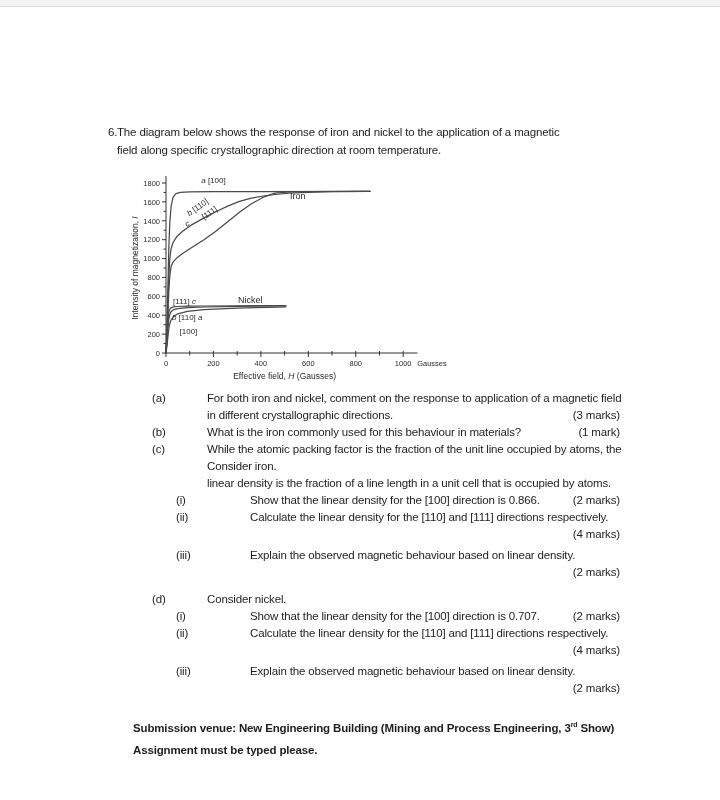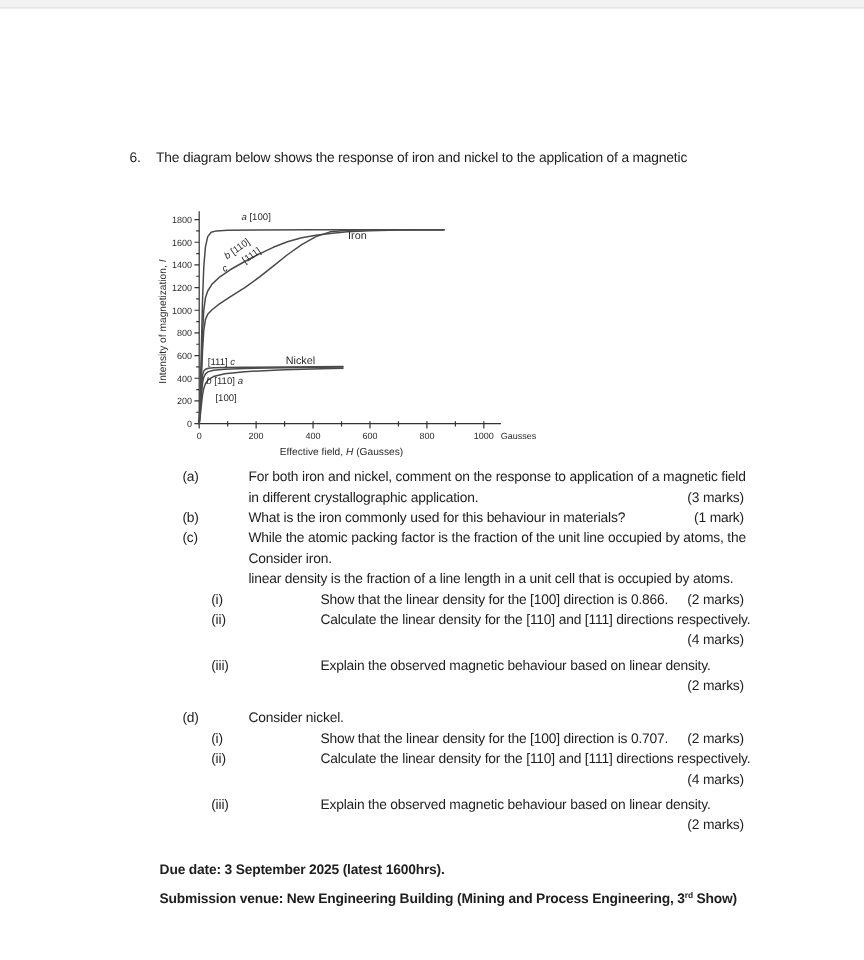--- a/index.html
+++ b/index.html
@@ -14,52 +14,53 @@
   .top-strip{
     position:absolute;left:0;top:0;width:720px;height:6px;
     background:#f3f3f3;border-bottom:1px solid #e2e2e2;
   }
   
   .question{
     position:absolute;left:108px;top:123px;width:540px;
     font-size:11.5px;line-height:18px;letter-spacing:-0.15px;
   }
   .qnum{position:absolute;left:0;top:0;}
-  .qtext{margin-left:22px;}
+  .qtext{margin-left:9px;}
   .qline{white-space:nowrap;}
   
   #chart-svg{position:absolute;left:126px;top:168px;}
   
   #parts{
     position:absolute;left:152px;top:390px;width:486px;
     font-size:11.5px;letter-spacing:-0.15px;
   }
   .prow{position:relative;line-height:17px;min-height:17px;}
   .prow .lbl{position:absolute;left:0;top:0;}
   .prow.ind .lbl{left:24px;}
   .prow .txt{display:block;margin-left:23px;white-space:nowrap;padding-left:32px;}
-  .prow.ind .txt{margin-left:83px;}
+  .prow.ind .txt{margin-left:66px;}
   .prow .mks{position:absolute;right:18px;top:0;}
   
   .footer{
     position:absolute;left:133px;top:714px;width:510px;
     font-size:11.5px;font-weight:700;line-height:22px;letter-spacing:-0.15px;
   }
   .footer sup{font-size:7px;}
 </style>
 </head>
 <body>
 
 <div class="page">
   <div class="top-strip"></div>
 
   <div class="question">
     <span class="qnum">6.</span>
     <div class="qtext">
       <div class="qline">The diagram below shows the response of iron and nickel to the application of a magnetic</div>
+      <div class="qline">field along specific crystallographic direction at room temperature.</div>
     </div>
   </div>
 
   <svg id="chart-svg" width="330" height="215">
       <line x1="40" y1="8" x2="40" y2="185" stroke="#333" stroke-width="1"></line>
       <line x1="40" y1="185" x2="291.432" y2="185" stroke="#333" stroke-width="1"></line>
       <line x1="36" y1="185" x2="40" y2="185" stroke="#333" stroke-width="1"></line>
       <text x="34" y="187.8" text-anchor="end" font-size="7.5" fill="#2b2b2b">0</text>
       <line x1="37.5" y1="175.55555555555554" x2="40" y2="175.55555555555554" stroke="#333" stroke-width="1"></line>
       <line x1="36" y1="166.11111111111111" x2="40" y2="166.11111111111111" stroke="#333" stroke-width="1"></line>
@@ -124,21 +125,21 @@
       <text x="45.93" y="151.75555555555556" text-anchor="start" font-size="8" fill="#2b2b2b"><tspan font-style="italic">b</tspan><tspan> [110] </tspan><tspan font-style="italic">a</tspan></text>
       <text x="53.5204" y="166.11111111111111" text-anchor="start" font-size="8" fill="#2b2b2b"><tspan>[100]</tspan></text>
     </svg>
 
   <div id="parts">
       <div class="prow">
         <span class="lbl">(a)</span>
         <span class="txt">For both iron and nickel, comment on the response to application of a magnetic field</span>
       </div>
       <div class="prow">
-        <span class="txt">in different crystallographic application.</span>
+        <span class="txt">in different crystallographic directions.</span>
         <span class="mks">(3 marks)</span>
       </div>
       <div class="prow">
         <span class="lbl">(b)</span>
         <span class="txt">What is the iron commonly used for this behaviour in materials?</span>
         <span class="mks">(1 mark)</span>
       </div>
       <div class="prow">
         <span class="lbl">(c)</span>
         <span class="txt">While the atomic packing factor is the fraction of the unit line occupied by atoms, the</span>
@@ -191,16 +192,16 @@
         <span class="lbl">(iii)</span>
         <span class="txt">Explain the observed magnetic behaviour based on linear density.</span>
       </div>
       <div class="prow ind">
         <span class="txt">&nbsp;</span>
         <span class="mks">(2 marks)</span>
       </div>
     </div>
 
   <div class="footer">
-    <div>Due date: 3 September 2025 (latest 1600hrs).</div>
     <div><span>Submission venue: New Engineering Building (Mining and Process Engineering, 3</span><sup>rd</sup><span> Show)</span></div>
+    <div>Assignment must be typed please.</div>
   </div>
 </div>
 
 </body></html>

